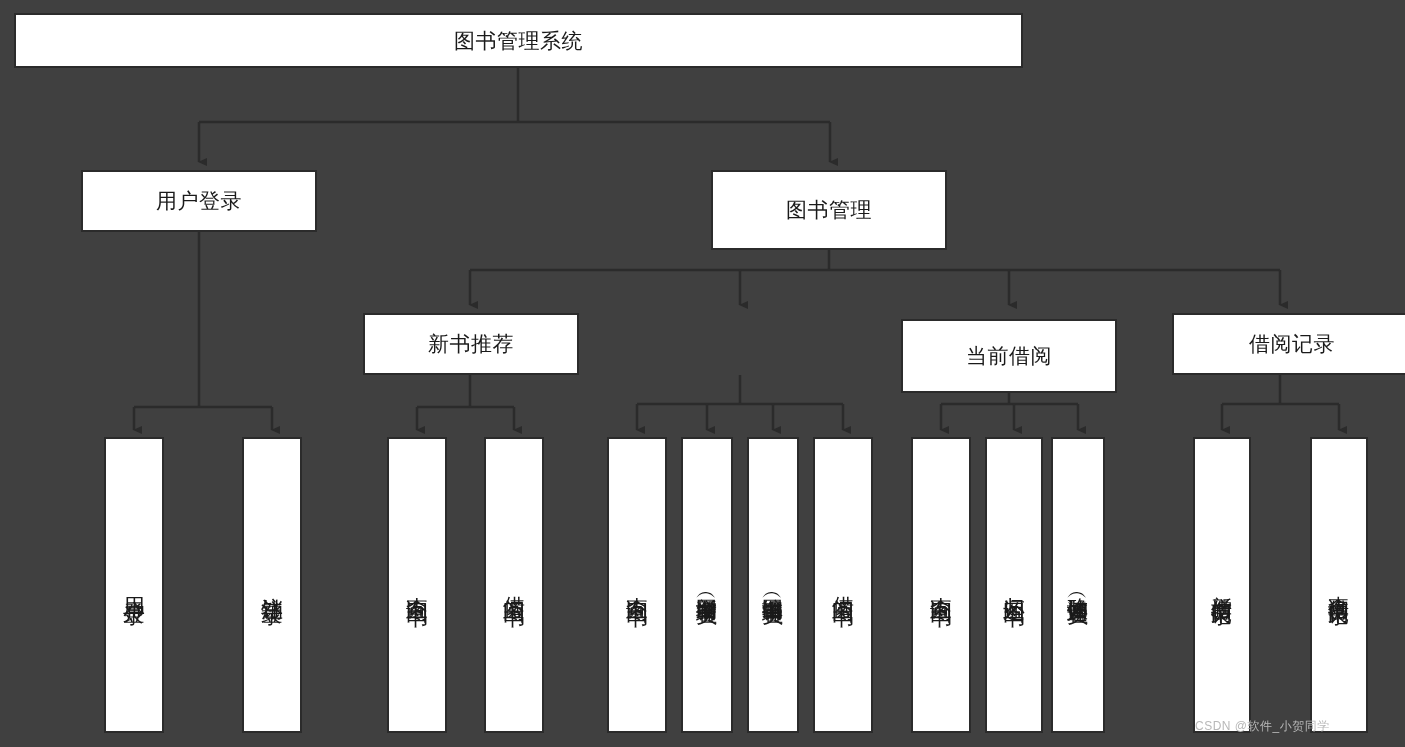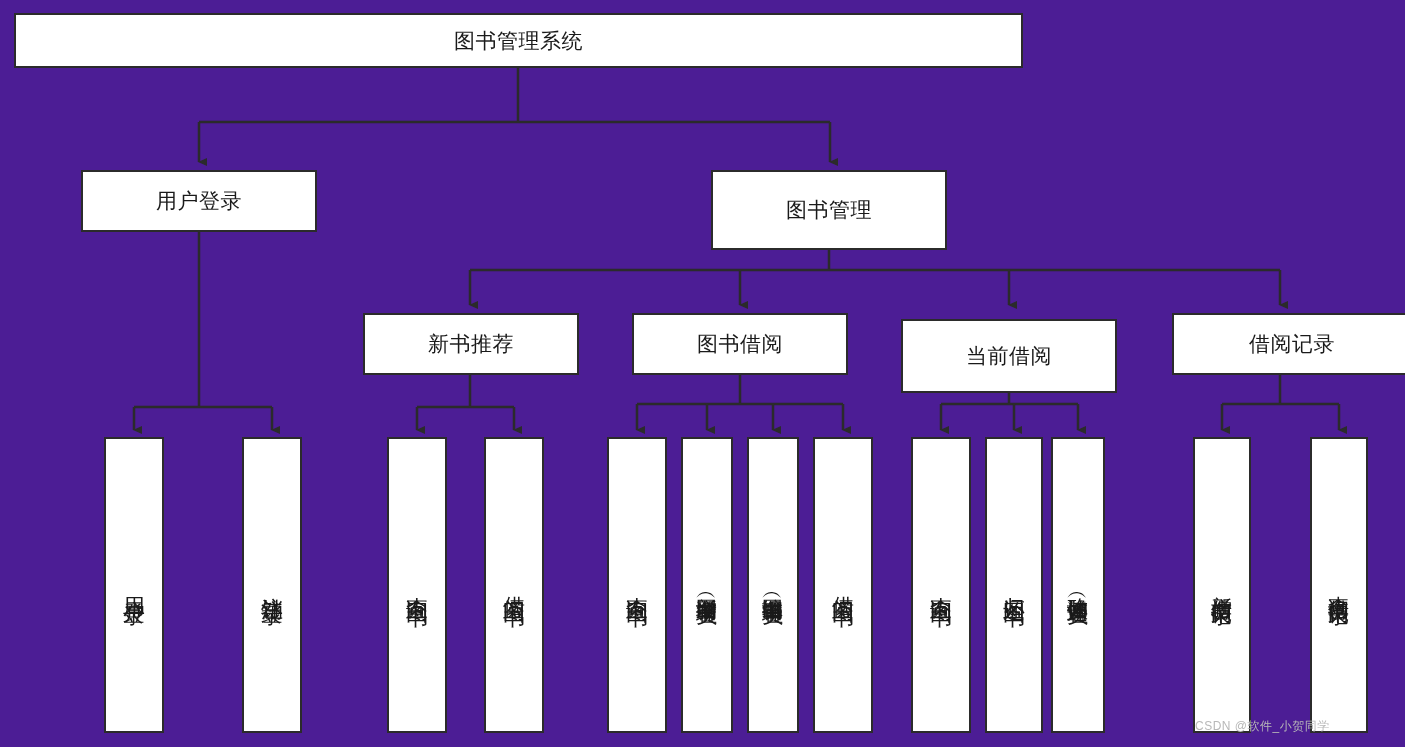--- a/index.html
+++ b/index.html
@@ -10,21 +10,21 @@
   body {
     width: 1405px;
     height: 747px;
     font-family: "Liberation Sans", "DejaVu Sans", sans-serif;
     overflow: hidden;
   }
   #diagram-root {
     position: relative;
     width: 1405px;
     height: 747px;
-    background: #4c1d95;
+    background: #404040;
   }
   svg.layer {
     position: absolute;
     left: 0;
     top: 0;
     width: 1405px;
     height: 747px;
   }
   .node-box {
     position: absolute;
@@ -140,23 +140,20 @@
   <div class="node-box" style="left:81px; top:170px; width:236px; height:62px;">
     <span class="node-label-h">用户登录</span>
   </div>
   <div class="node-box" style="left:711px; top:170px; width:236px; height:80px;">
     <span class="node-label-h">图书管理</span>
   </div>
 
   <div class="node-box" style="left:363px; top:313px; width:216px; height:62px;">
     <span class="node-label-h">新书推荐</span>
   </div>
-  <div class="node-box" style="left:632px; top:313px; width:216px; height:62px;">
-    <span class="node-label-h">图书借阅</span>
-  </div>
   <div class="node-box" style="left:901px; top:319px; width:216px; height:74px;">
     <span class="node-label-h">当前借阅</span>
   </div>
   <div class="node-box" style="left:1172px; top:313px; width:240px; height:62px;">
     <span class="node-label-h">借阅记录</span>
   </div>
 
   <div class="node-box" style="left:104px; top:437px; width:60px; height:296px;">
     <span class="node-vert">用户登录</span>
   </div>

